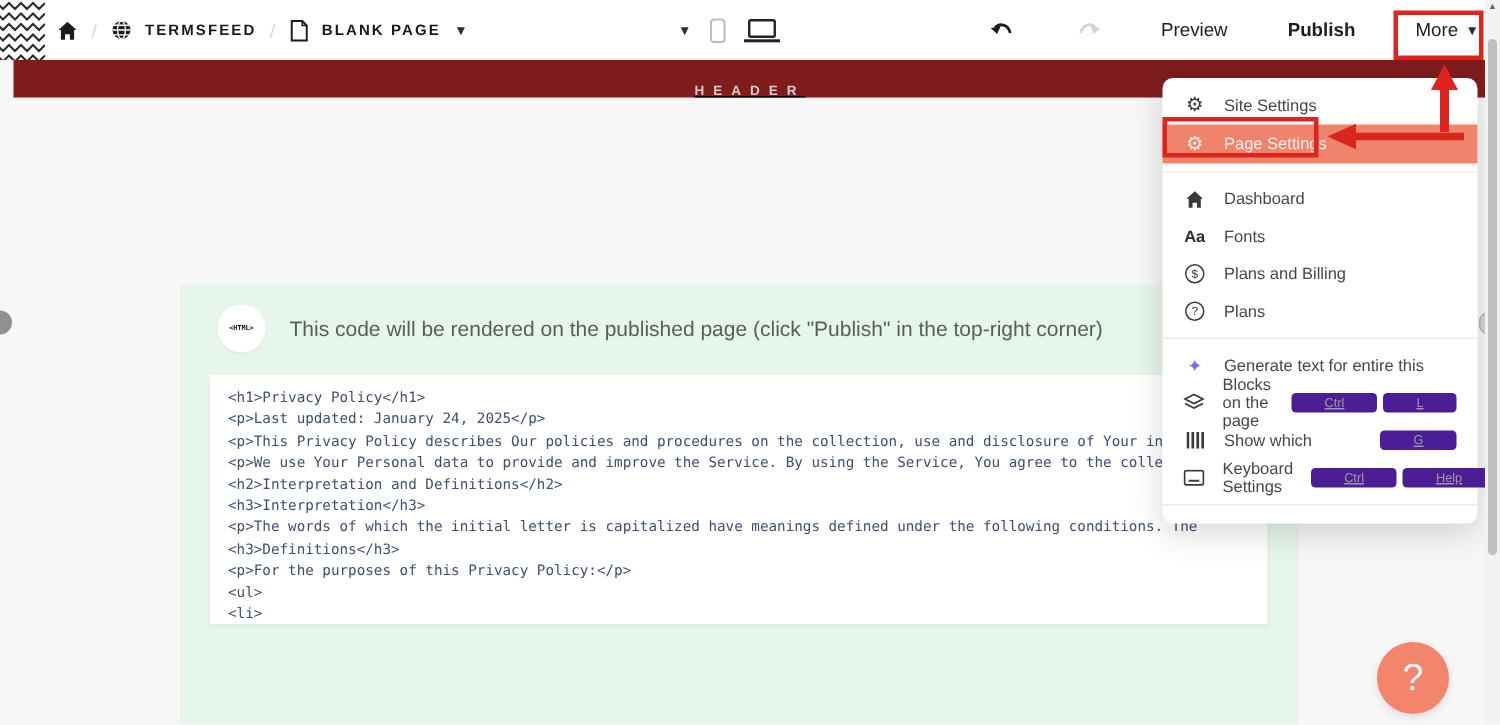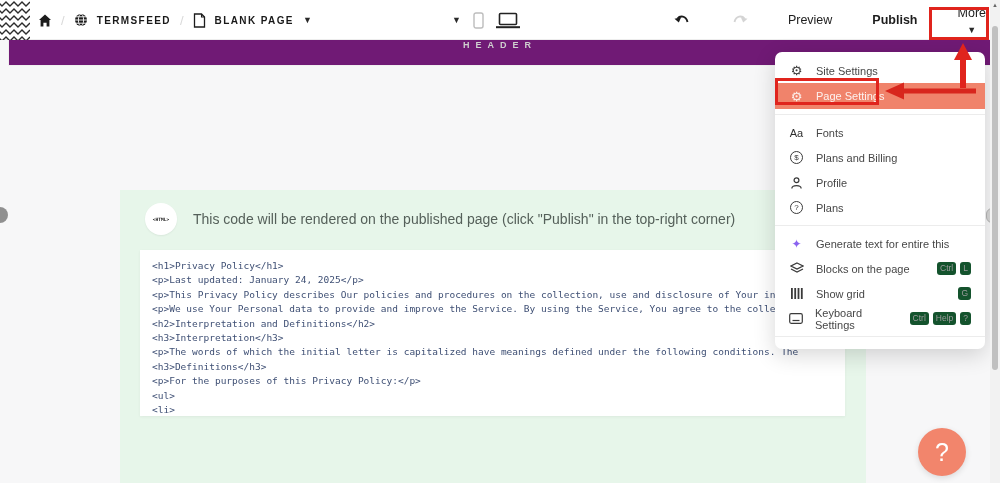--- a/index.html
+++ b/index.html
@@ -12,26 +12,26 @@
   .zigzag { position:absolute; left:0; top:0; width:30px; height:40px; }
   .crumbs { position:absolute; left:38px; top:0; height:40px; display:flex; align-items:center; gap:9px; }
   .crumb-sep { color:#d9d9d9; font-size:13px; font-weight:300; }
   .crumb-label { font-size:10px; font-weight:bold; letter-spacing:1.4px; color:#191919; }
   .icon-btn { display:inline-flex; align-items:center; justify-content:center; cursor:pointer; }
   .caret { font-size:9px; color:#2a2a2a; }
   .device-group { position:absolute; left:452px; top:0; height:40px; display:flex; align-items:center; gap:12px; }
   .actions { position:absolute; right:14px; top:0; height:40px; display:flex; align-items:center; gap:40px; }
   .action-text { font-size:12.5px; color:#1d1d1d; cursor:pointer; }
   .action-publish { font-weight:bold; }
-  .more-btn { display:flex; align-items:center; gap:5px; font-size:12.5px; color:#1d1d1d; cursor:pointer;flex-direction:column; }
+  .more-btn { display:flex; align-items:center; gap:5px; font-size:12.5px; color:#1d1d1d; cursor:pointer; }
 
   
   .header-band { position:absolute; left:8px; top:40px; width:984px; height:26px;
-    background:#701a75; border:1px solid #f0f0f0; border-top:none; z-index:5;
-    display:flex; align-items:flex-start; justify-content:center; }
+    background:#7f1d1d; border:1px solid #f0f0f0; border-top:none; z-index:5;
+    display:flex; align-items:flex-end; justify-content:center;text-decoration:underline; }
   .header-band span { font-size:9px; letter-spacing:6px; color:#cfcfcf; font-weight:600; }
 
   
   .code-panel { position:absolute; left:120px; top:190px; width:746px; height:293px;
     background:#e7f6ea; z-index:1; }
   .code-note { position:absolute; left:25px; top:13px; height:32px; display:flex; align-items:center; gap:16px; }
   .html-badge { width:32px; height:32px; border-radius:50%; background:#fff;
     display:flex; align-items:center; justify-content:center;
     font-family:"DejaVu Sans Mono", monospace; font-size:4.5px; font-weight:bold; color:#111;
     box-shadow:0 1px 2px rgba(0,0,0,.06); }
@@ -46,23 +46,23 @@
     border-radius:7px; box-shadow:0 6px 22px rgba(0,0,0,.16); padding:6px 0 7px; z-index:40; }
   .menu-item { height:25px; display:flex; align-items:center; gap:12px; padding:0 14px;
     font-size:11px; color:#474747; cursor:pointer; }
   .menu-item .mi-icon { width:15px; display:inline-flex; justify-content:center; align-items:center;
     color:#3a3a3a; font-size:12px; }
   .menu-item.highlight { background:#f0836b; color:#fdf1ee; height:26px; }
   .menu-item.highlight .mi-icon { color:#fceee9; }
   .menu-item .mi-icon.accent { color:#8a63f0; }
   .menu-divider { border-top:1px solid #ececec; margin:5px 0; }
   .keys { margin-left:auto; display:flex; gap:4px; }
-  .kbd { background:#14532d; color:#9c9c9c; border-radius:3px; font-size:8.5px;
-    padding:2px 3px; line-height:1; }
-  .mi-fonts { font-size:11px; font-weight:400; color:#2d2d2d; }
+  .kbd { background:#4c1d95; color:#9c9c9c; border-radius:3px; font-size:8.5px;
+    padding:2px 22px; line-height:1;text-decoration:underline; }
+  .mi-fonts { font-size:11px; font-weight:700; color:#2d2d2d; }
   .circle-glyph { width:13px; height:13px; border:1.2px solid #3a3a3a; border-radius:50%;
     display:inline-flex; align-items:center; justify-content:center; font-size:8px; color:#3a3a3a; }
 
   
   .anno-box-more { position:absolute; left:929px; top:7px; width:60px; height:33px;
     border:3px solid #e0241d; z-index:50; }
   .anno-box-page { position:absolute; left:775px; top:78px; width:104px; height:27px;
     border:3px solid #e0241d; z-index:45; }
   .anno-arrow { position:absolute; z-index:55; }
 
@@ -200,38 +200,37 @@
     </div>
     <div class="menu-item highlight">
       <span class="mi-icon">
         <span style="font-size: 13px; font-family: &quot;DejaVu Sans&quot;, sans-serif; color: rgb(252, 238, 233); border-color: rgb(252, 238, 233);">⚙</span>
       </span>
       <span>Page Settings</span>
     </div>
     <div class="menu-divider"></div>
     <div class="menu-item">
       <span class="mi-icon">
+        <svg width="13" height="12" viewBox="0 0 14 13">
+          <path d="M7 0.5 L13 6 H11.4 V12.5 H8.6 V8.8 H5.4 V12.5 H2.6 V6 H1 Z" fill="#3a3a3a"></path>
+        </svg>
+      </span>
+      <span>Dashboard</span>
+    </div>
+    <div class="menu-item">
+      <span class="mi-icon">
         <span class="mi-fonts">Aa</span>
       </span>
       <span>Fonts</span>
     </div>
     <div class="menu-item">
       <span class="mi-icon">
         <span class="circle-glyph">$</span>
       </span>
       <span>Plans and Billing</span>
-    </div>
-    <div class="menu-item">
-      <span class="mi-icon">
-        <svg width="13" height="14" viewBox="0 0 14 14">
-          <circle cx="7" cy="4" r="2.6" fill="none" stroke="#3a3a3a" stroke-width="1.3"></circle>
-          <path d="M2 13 C2 8.8 12 8.8 12 13" fill="none" stroke="#3a3a3a" stroke-width="1.3"></path>
-        </svg>
-      </span>
-      <span>Profile</span>
     </div>
     <div class="menu-item">
       <span class="mi-icon">
         <span class="circle-glyph">?</span>
       </span>
       <span>Plans</span>
     </div>
     <div class="menu-divider"></div>
     <div class="menu-item">
       <span class="mi-icon accent">
@@ -256,21 +255,21 @@
       <span class="mi-icon">
         <svg width="12" height="13" viewBox="0 0 12 13">
           <g fill="#3a3a3a">
             <rect x="0" y="1" width="1.8" height="11"></rect>
             <rect x="3.3" y="1" width="1.8" height="11"></rect>
             <rect x="6.6" y="1" width="1.8" height="11"></rect>
             <rect x="9.9" y="1" width="1.8" height="11"></rect>
           </g>
         </svg>
       </span>
-      <span>Show grid</span>
+      <span>Show which</span>
       <span class="keys">
         <span class="kbd">G</span>
       </span>
     </div>
     <div class="menu-item">
       <span class="mi-icon">
         <svg width="14" height="11" viewBox="0 0 14 11">
           <rect x="0.7" y="0.7" width="12.6" height="9.6" rx="1.5" fill="none" stroke="#3a3a3a" stroke-width="1.2"></rect>
           <line x1="3.5" y1="7.5" x2="10.5" y2="7.5" stroke="#3a3a3a" stroke-width="1.2"></line>
         </svg>

